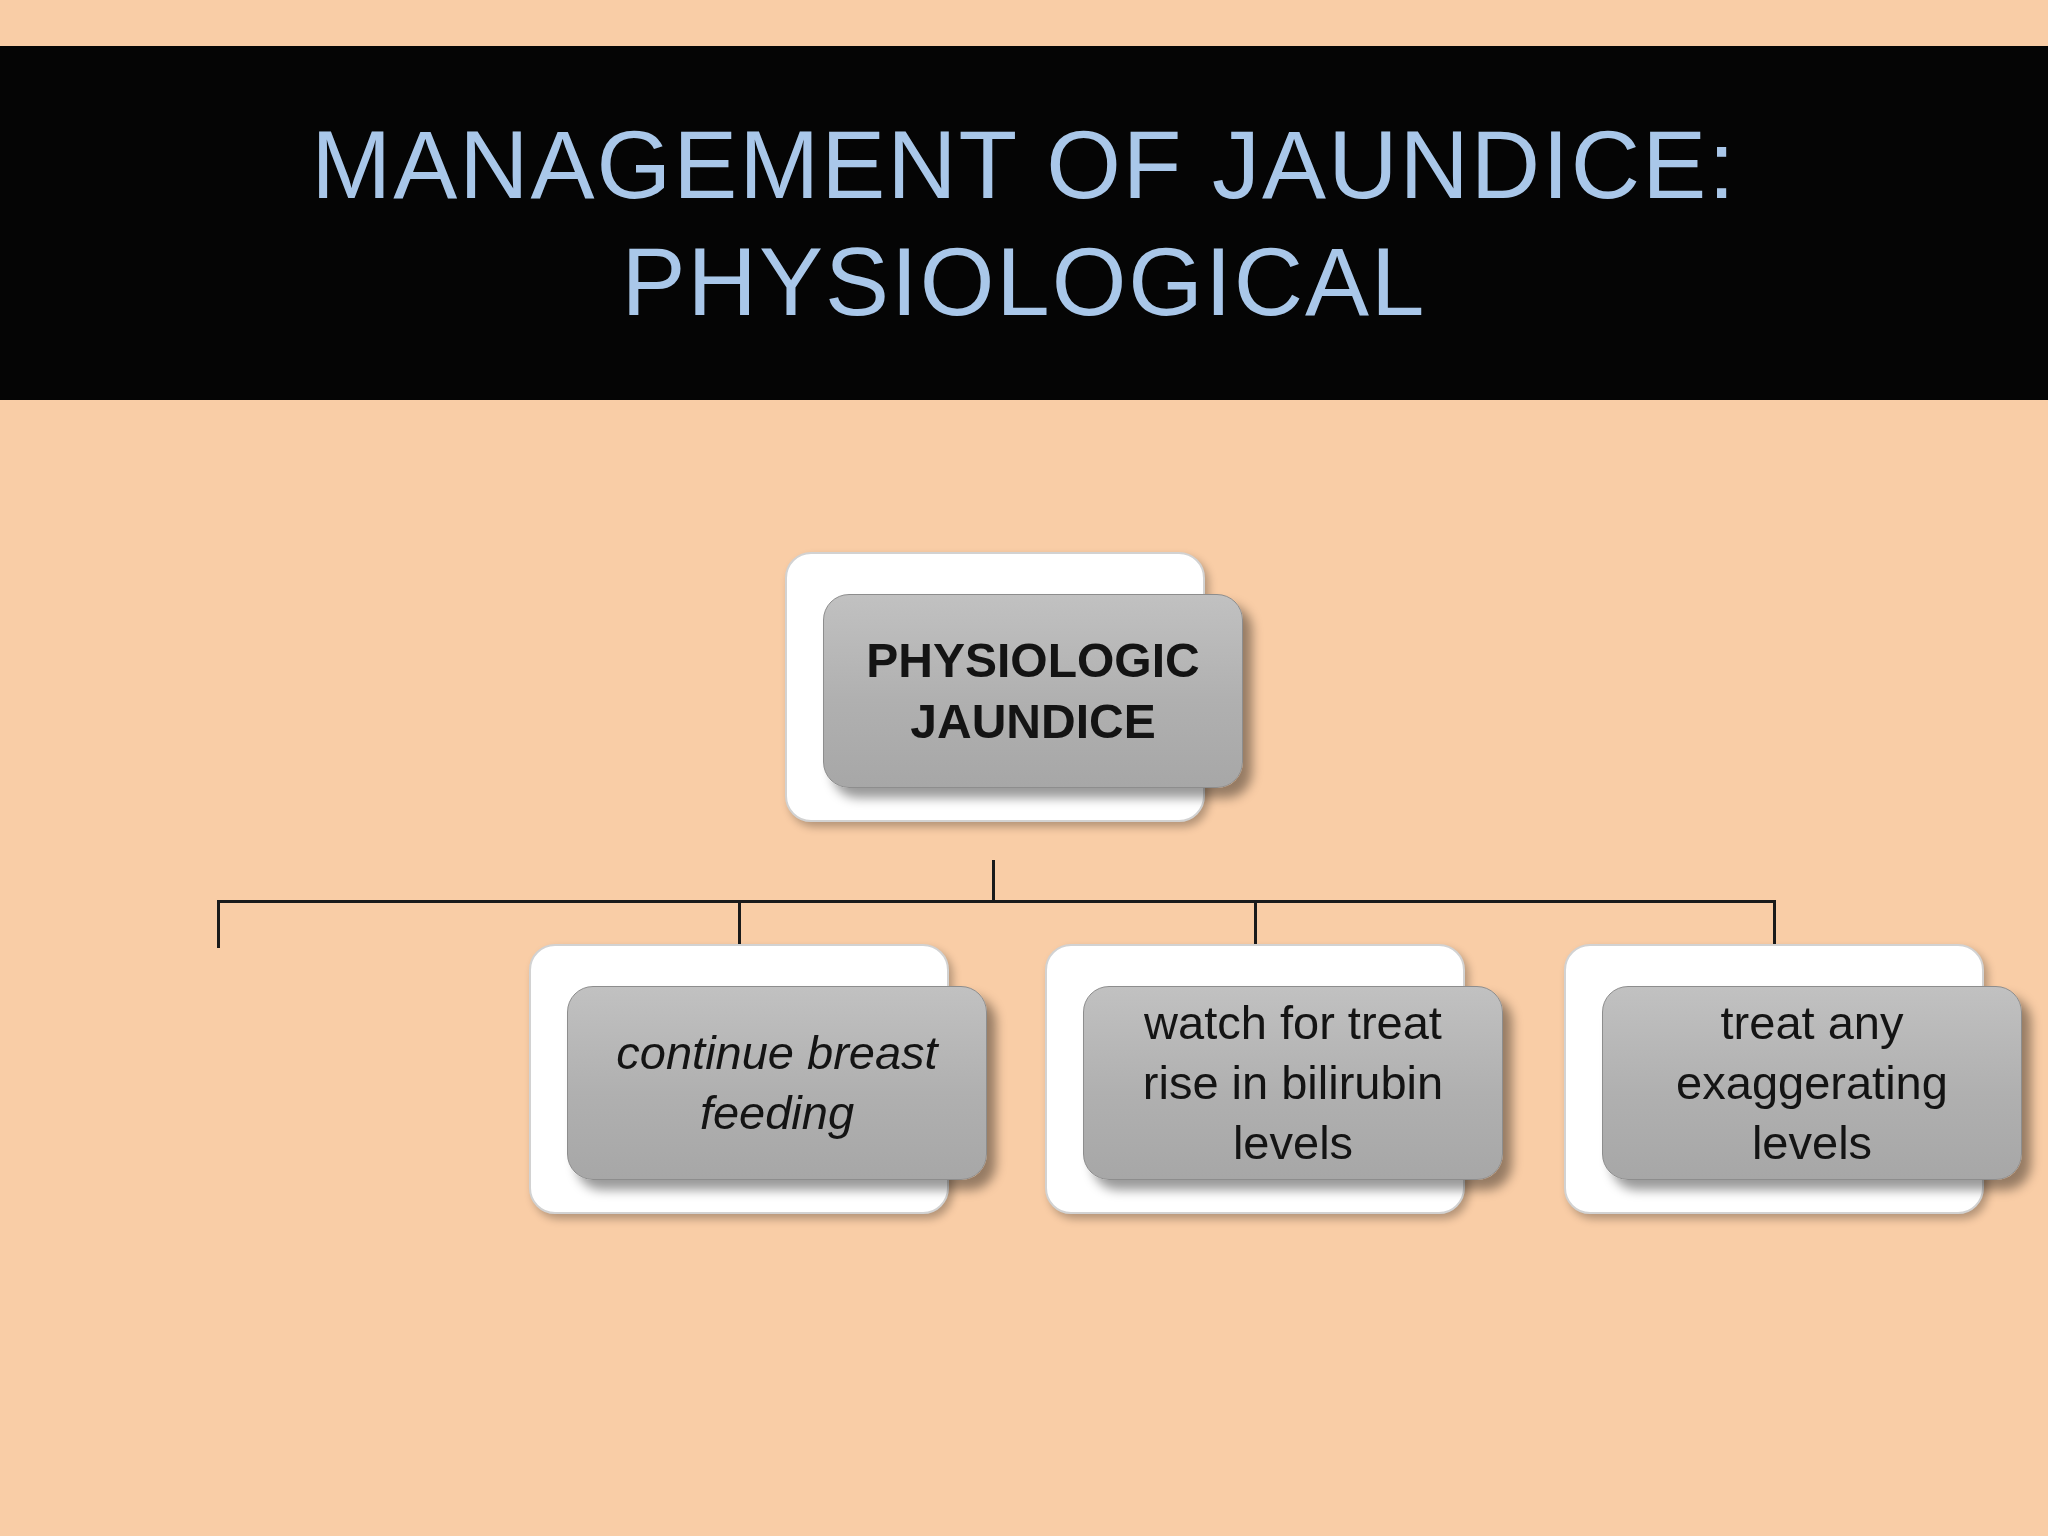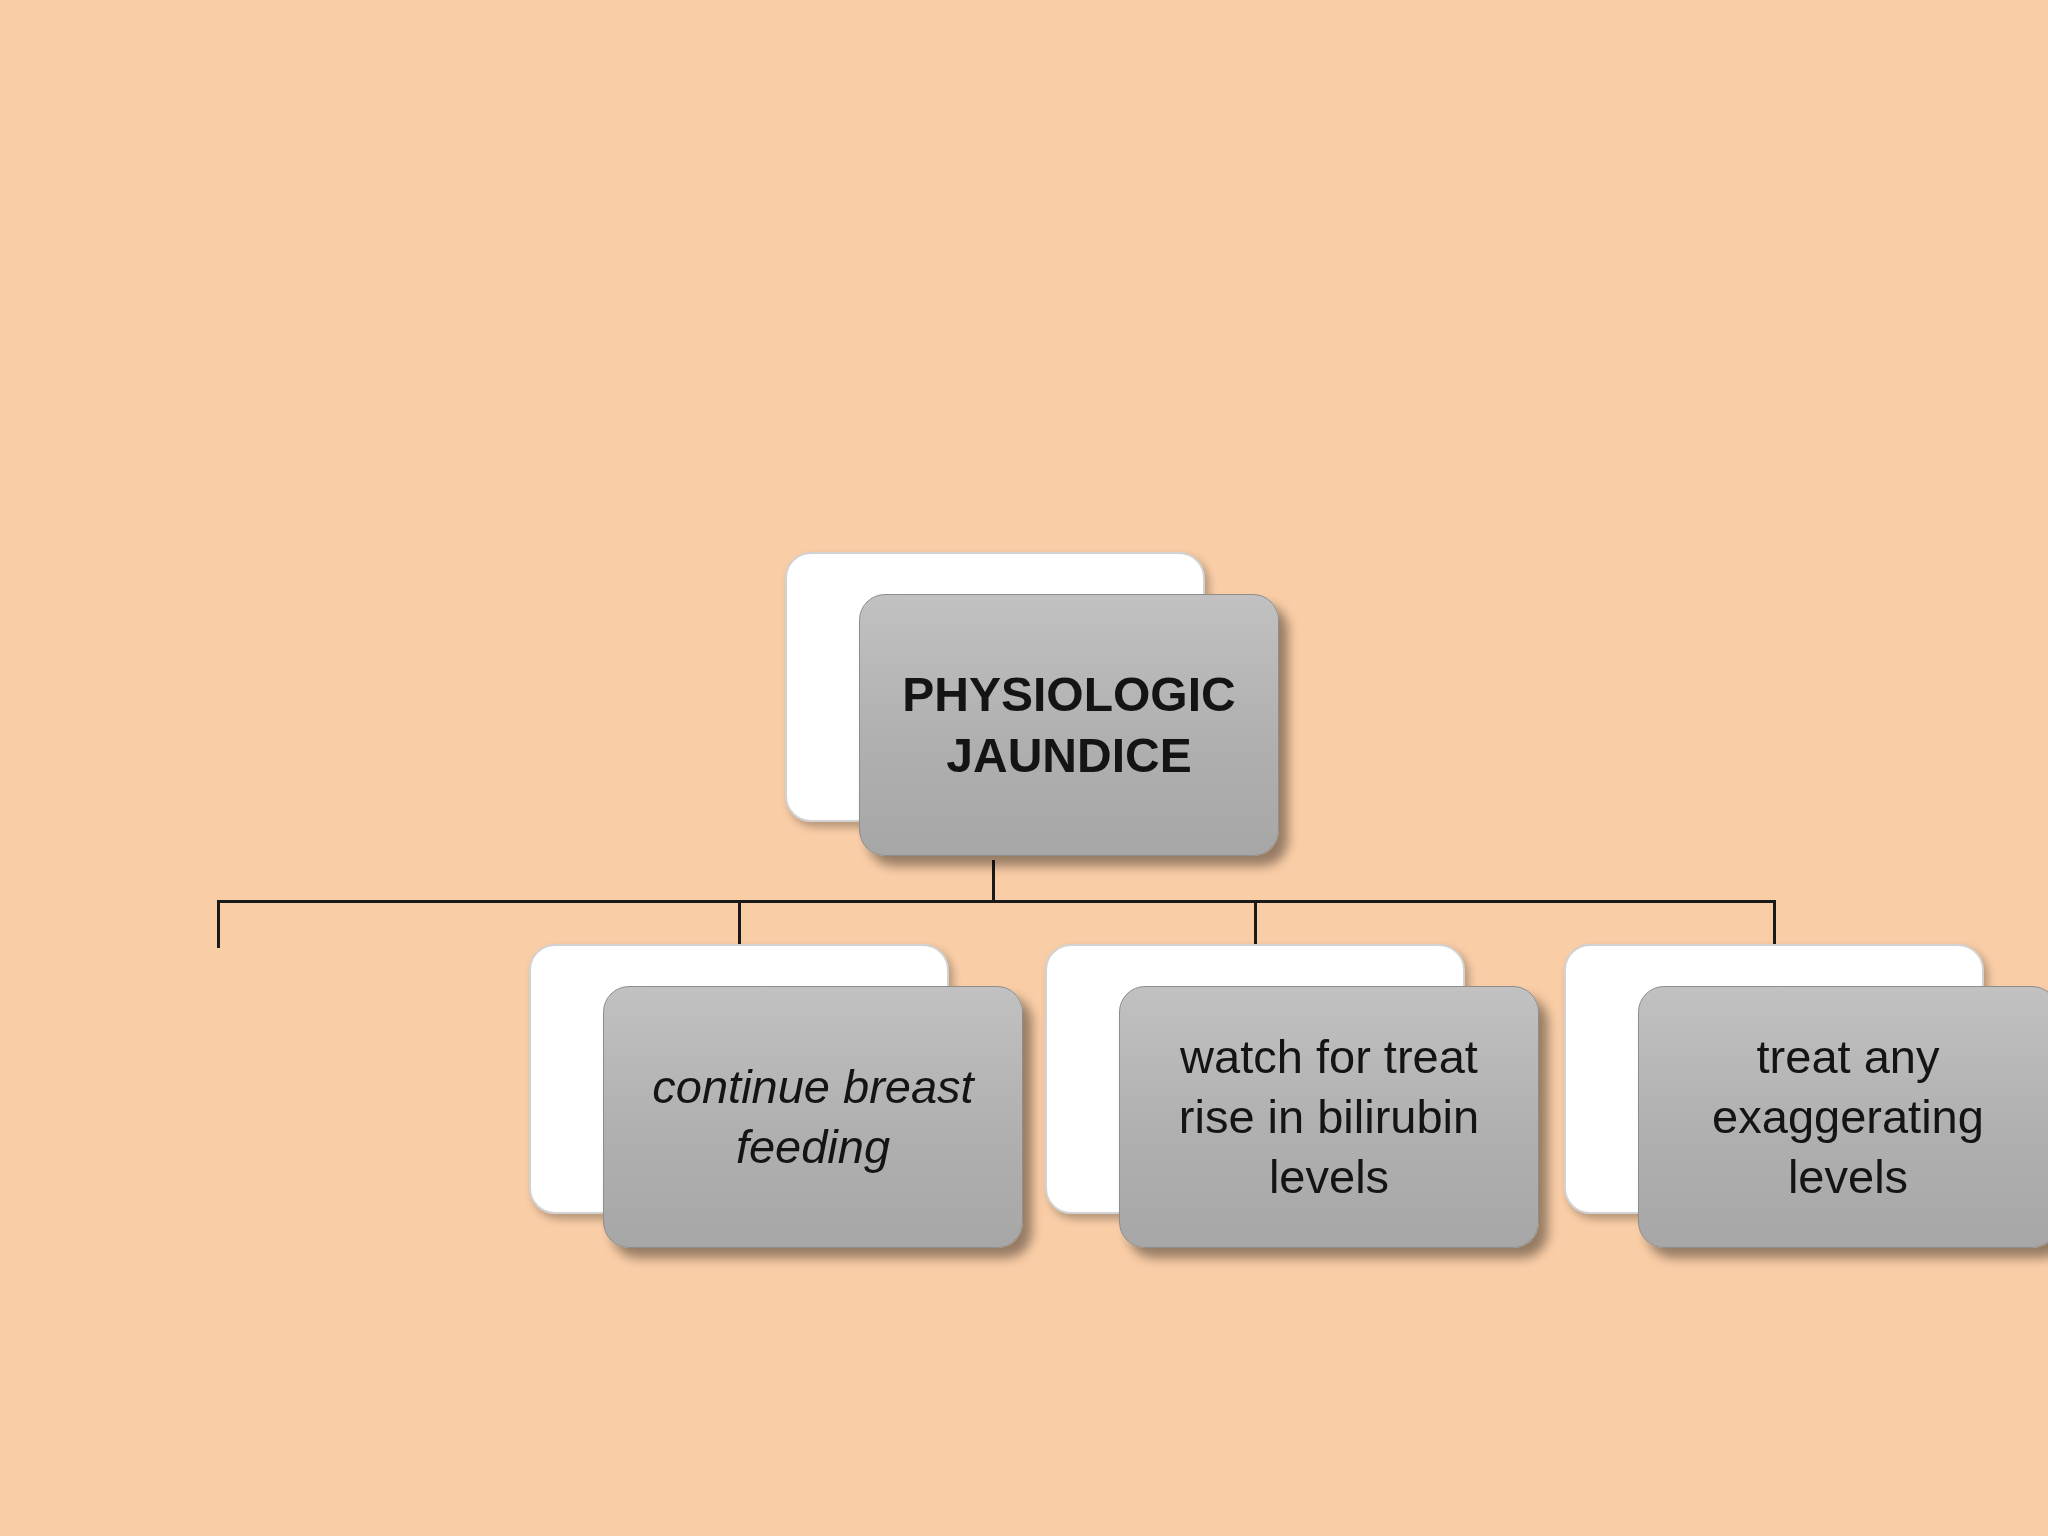--- a/index.html
+++ b/index.html
@@ -48,46 +48,49 @@
     position:absolute;left:0;top:0;
     width:420px;height:270px;
     background:var(--node-back-fill);
     border:2px solid #d2d2d2;
     border-radius:26px;
     box-shadow:4px 5px 9px rgba(0,0,0,0.28);
     box-sizing:border-box;
   }
   .node-front{
     position:absolute;left:38px;top:42px;
-    width:420px;height:262px;
+    width:420px;height:194px;
     background:linear-gradient(180deg,#c1c1c1 0%,var(--node-fill) 55%,#a7a7a7 100%);
     border:1px solid #8d8d8d;
     border-radius:26px;
     box-shadow:9px 10px 11px rgba(0,0,0,0.40);
     box-sizing:border-box;
     display:flex;
     align-items:center;
     justify-content:center;
     text-align:center;
     padding:0 26px;
     color:var(--node-text);
     font-size:47px;
     line-height:1.28;
-    margin-left:36px;
   }
   .node.root .node-front{
     font-weight:700;
     font-size:48px;
   }
 </style>
 </head>
 <body>
 
 <div class="slide">
 
+  <div class="banner">
+    <div class="title-line">MANAGEMENT OF JAUNDICE:</div>
+    <div class="title-line">PHYSIOLOGICAL</div>
+  </div>
 
   <div class="diagram">
 
     <div class="line v" style="left:992px; top:860px; height:42px;"></div>
     <div class="line h" style="left:217px; top:900px; width:1559px;"></div>
     <div class="line v" style="left:217px; top:900px; height:48px;"></div>
     <div class="line v" style="left:738px; top:900px; height:48px;"></div>
     <div class="line v" style="left:1254px; top:900px; height:48px;"></div>
     <div class="line v" style="left:1773px; top:900px; height:48px;"></div>
 

